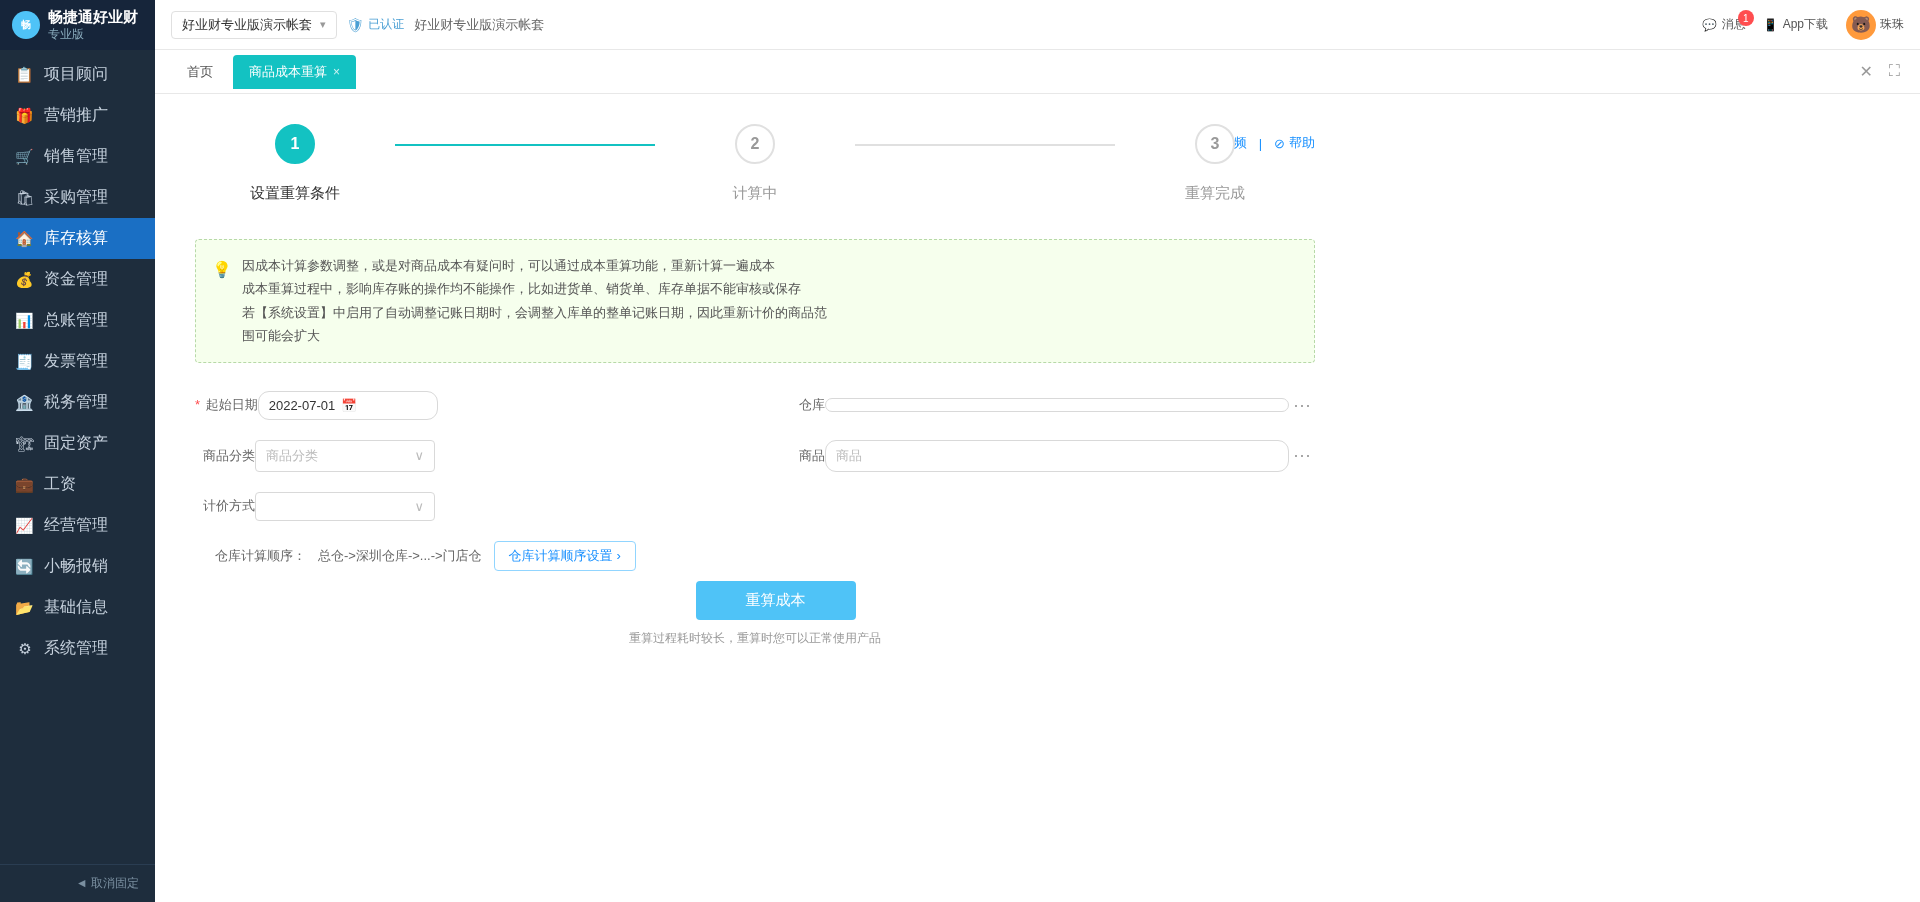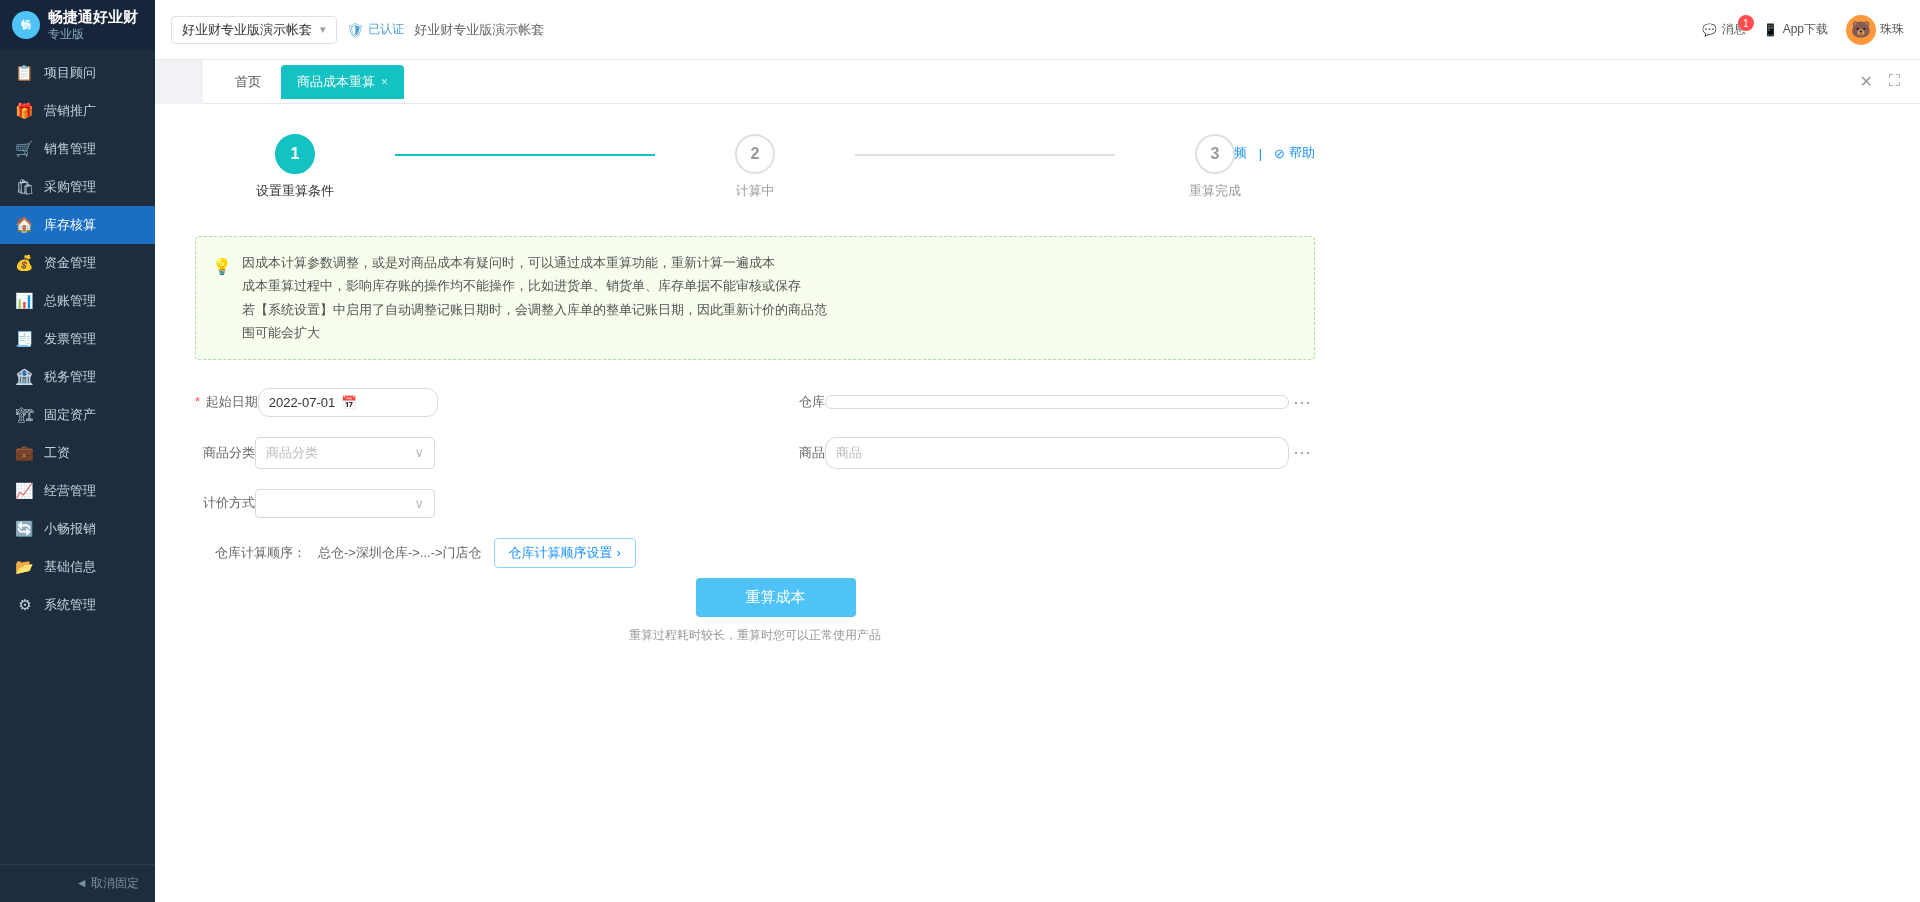--- a/index.html
+++ b/index.html
@@ -35,35 +35,35 @@
     .sidebar-title { font-size: 15px; color: white; font-weight: bold; line-height: 1.2; }
     .sidebar-subtitle { font-size: 12px; color: #8ab; }
     .sidebar-nav { flex: 1; padding-top: 4px; }
     .sidebar-item {
       display: flex; align-items: center; gap: 10px;
       padding: 10px 16px; cursor: pointer; color: #c5d0dc;
       transition: background 0.2s;
     }
     .sidebar-item.active { background: #1a6fc4; color: white; }
     .sidebar-item-icon { width: 18px; height: 18px; display: flex; align-items: center; justify-content: center; font-size: 15px; }
-    .sidebar-item-label { font-size: 13px; }
+    .sidebar-item-label { font-size: 16px; }
     .sidebar-footer {
       padding: 10px 16px; color: #7a8fa0; font-size: 12px;
       display: flex; align-items: center; gap: 6px; cursor: pointer;
       border-top: 1px solid #2a3d52;
       justify-content: flex-end;
     }
 
     
     .main { flex: 1; display: flex; flex-direction: column; background: #f0f2f5; overflow: hidden; }
 
     
     .topbar {
       background: white;
-      height: 60px;
+      height: 50px;
       display: flex;
       align-items: center;
       padding: 0 16px;
       border-bottom: 1px solid #e8e8e8;
       gap: 10px;
     }
     .topbar-account {
       display: flex; align-items: center; gap: 6px;
       color: #333; font-size: 13px; padding: 4px 10px;
       border: 1px solid #e0e0e0; border-radius: 4px; cursor: pointer;
@@ -83,21 +83,20 @@
 
     
     .tabbar {
       background: white;
       display: flex;
       align-items: center;
       padding: 0 16px;
       height: 44px;
       border-bottom: 1px solid #e8e8e8;
       gap: 4px;
-      margin-left: 48px;
     }
     .tab {
       padding: 8px 16px; cursor: pointer; font-size: 13px; color: #555;
       border-radius: 4px 4px 0 0;
       white-space: nowrap;
     }
     .tab.active { background: #13c2c2; color: white; display: flex; align-items: center; gap: 6px; }
     .tab-close { font-size: 12px; opacity: 0.8; }
     .tabbar-actions { margin-left: auto; display: flex; gap: 8px; }
     .tabbar-action { color: #999; font-size: 16px; cursor: pointer; padding: 4px; }
@@ -109,21 +108,21 @@
     
     .steps { display: flex; align-items: flex-start; justify-content: center; margin-bottom: 30px; position: relative; gap: 0; }
     .step { display: flex; flex-direction: column; align-items: center; position: relative; flex: 1; max-width: 200px; }
     .step-circle {
       width: 40px; height: 40px; border-radius: 50%;
       display: flex; align-items: center; justify-content: center;
       font-size: 16px; font-weight: bold; z-index: 1;
       border: 2px solid #e0e0e0; background: white; color: #999;
     }
     .step-circle.active { background: #13c2c2; border-color: #13c2c2; color: white; }
-    .step-label { margin-top: 8px; font-size: 13px; color: #999; text-align: right; }
+    .step-label { margin-top: 20px; font-size: 15px; color: #999; text-align: right; }
     .step-label.active { color: #333; font-weight: 500; }
     .steps-connector { flex: 1; height: 2px; background: #e0e0e0; margin-top: 20px; max-width: 300px; }
     .steps-connector.done { background: #13c2c2; }
     .steps-help { position: absolute; right: 0; top: 10px; display: flex; align-items: center; gap: 12px; font-size: 13px; color: #1890ff; cursor: pointer; }
     .steps-help-item { display: flex; align-items: center; gap: 4px; }
 
     
     .notice-box {
       border: 1px dashed #b7d9a8;
       background: #f6ffed;

